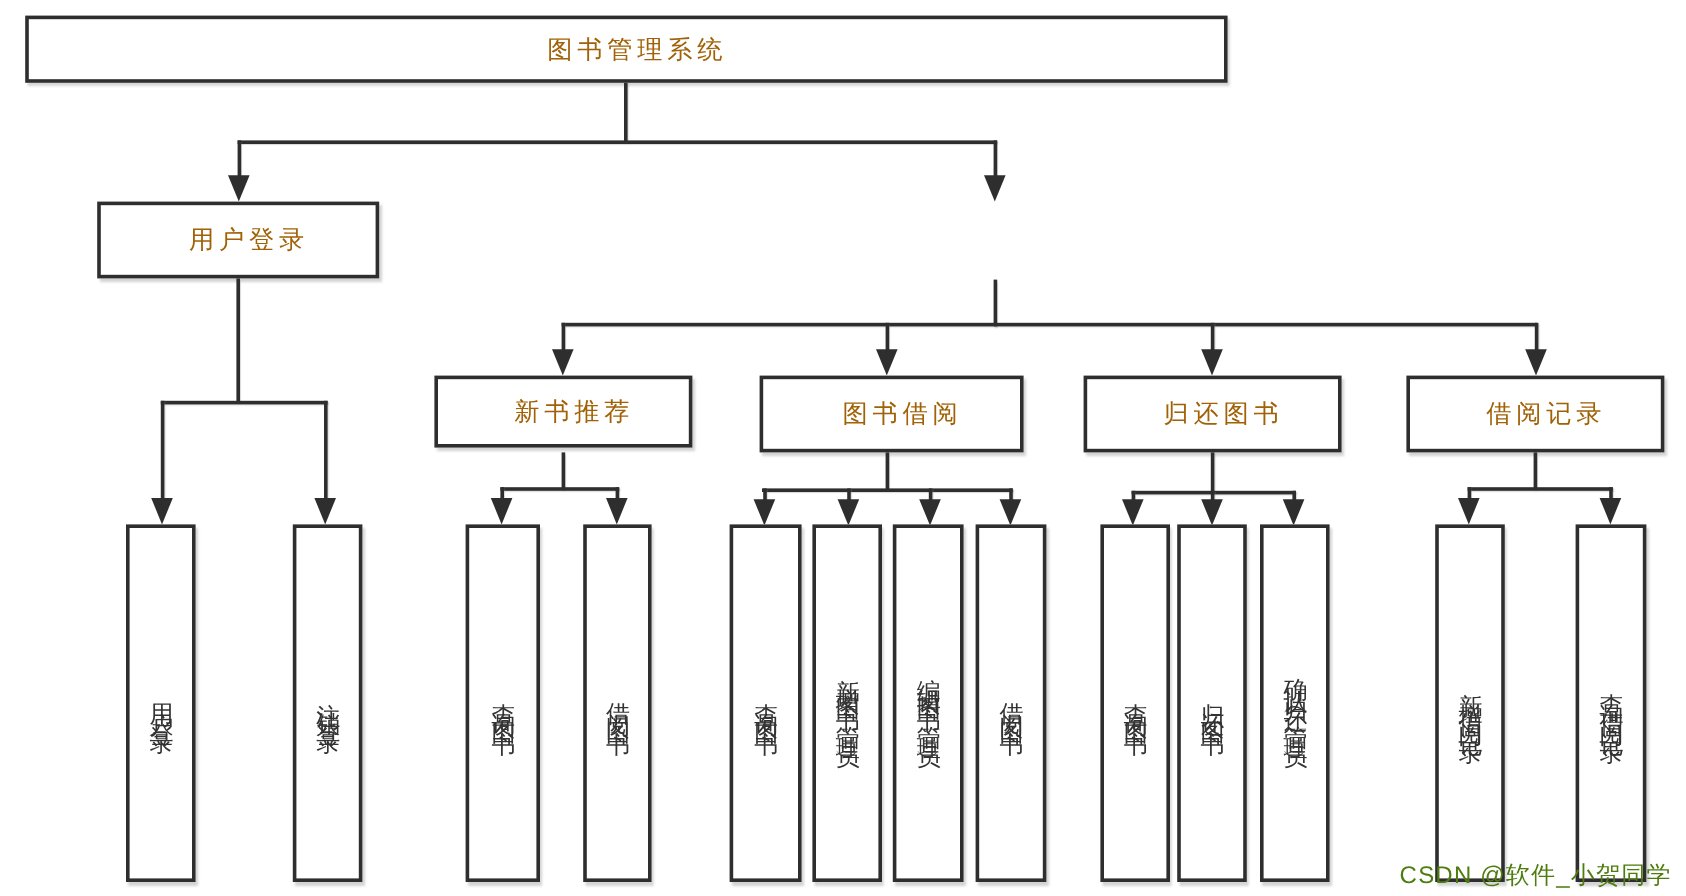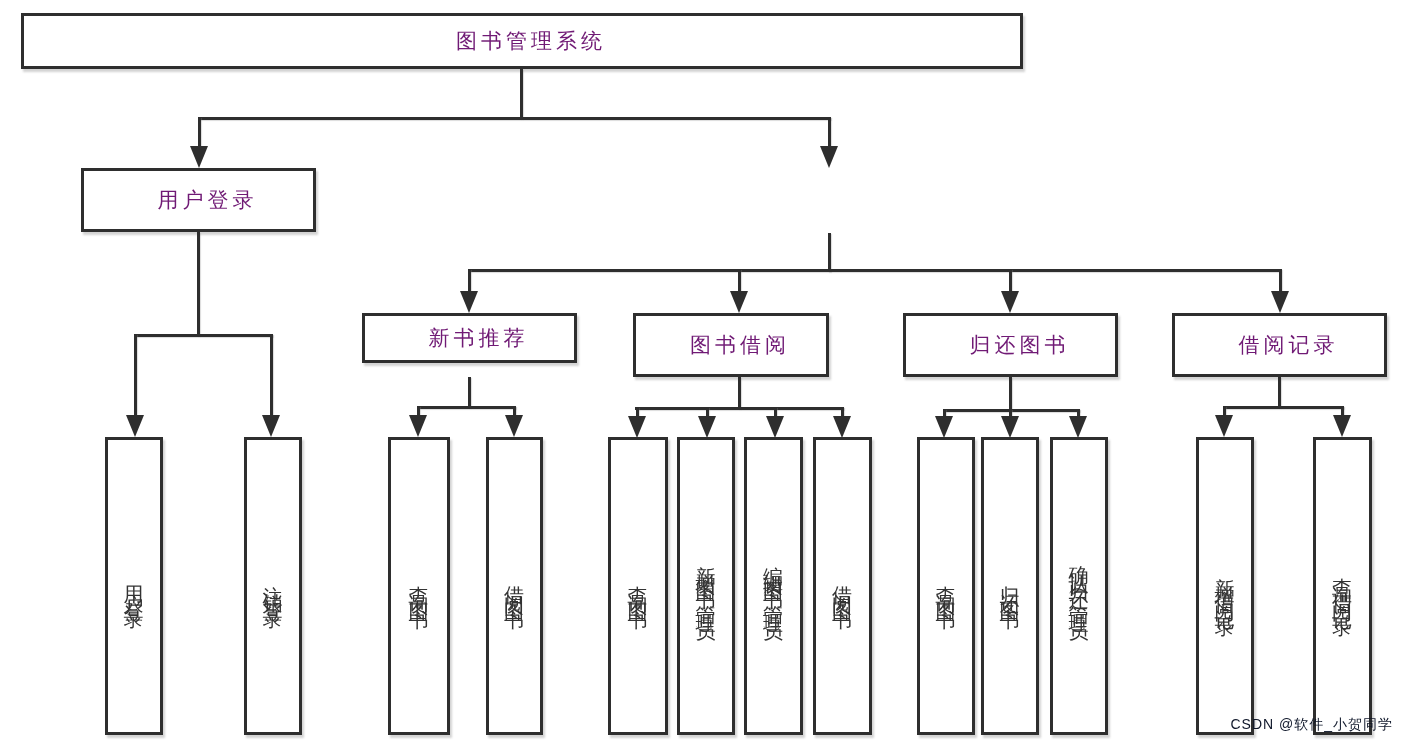--- a/index.html
+++ b/index.html
@@ -3,42 +3,42 @@
 <meta charset="utf-8">
 <style>
   html,body{margin:0;padding:0;background:#ffffff;}
   .stage{
     position:relative;width:1405px;height:747px;background:#ffffff;
     font-family:"Liberation Sans","DejaVu Sans",sans-serif;overflow:hidden;
   }
   .hbox{
     position:absolute;box-sizing:border-box;border:3px solid #2e2e2e;background:#ffffff;
     display:flex;align-items:center;justify-content:center;
-    font-size:21px;letter-spacing:4px;color:#701a75;
+    font-size:21px;letter-spacing:4px;color:#a16207;
     box-shadow:2px 3px 2px rgba(130,130,130,.35);
     padding-left:18px;
   }
   .vbox{
     position:absolute;box-sizing:border-box;border:3px solid #2e2e2e;background:#ffffff;
     top:437px;height:298px;
     display:flex;align-items:center;justify-content:center;
     writing-mode:vertical-rl;text-orientation:mixed;
     font-size:20px;letter-spacing:8px;color:#333333;line-height:1;
     box-shadow:2px 3px 2px rgba(130,130,130,.35);
   }
   .vl{position:absolute;width:3px;background:#2e2e2e;box-shadow:1px 1px 1px rgba(140,140,140,.3);}
   .hl{position:absolute;height:3px;background:#2e2e2e;box-shadow:1px 1px 1px rgba(140,140,140,.3);}
   .arrow{
     position:absolute;width:0;height:0;
     border-left:9px solid transparent;border-right:9px solid transparent;
     border-top:22px solid #2e2e2e;
   }
   .watermark{
     position:absolute;top:716px;right:12px;z-index:10;
-    color:#0f172a;font-size:14px;white-space:nowrap;letter-spacing:1px;
+    color:#4d7c0f;font-size:20px;white-space:nowrap;letter-spacing:1px;
   }
 </style>
 </head>
 <body>
 
 <div class="stage">
 
   <div class="hbox" style="left:21px;top:13px;width:1002px;height:56px">图书管理系统</div>
 
   <div class="vl" style="left:519.5px;top:69px;height:50px"></div>
@@ -61,22 +61,22 @@
   <div class="hl" style="left:467.5px;top:269px;width:813px"></div>
   <div class="vl" style="left:467.5px;top:269px;height:24px"></div>
   <div class="arrow" style="left:460px;top:291px"></div>
   <div class="vl" style="left:737.5px;top:269px;height:24px"></div>
   <div class="arrow" style="left:730px;top:291px"></div>
   <div class="vl" style="left:1008.5px;top:269px;height:24px"></div>
   <div class="arrow" style="left:1001px;top:291px"></div>
   <div class="vl" style="left:1278.5px;top:269px;height:24px"></div>
   <div class="arrow" style="left:1271px;top:291px"></div>
 
-  <div class="hbox" style="left:362px;top:313px;width:215px;height:50px">新书推荐</div>
-  <div class="hbox" style="left:633px;top:313px;width:196px;height:64px">图书借阅</div>
+  <div class="hbox" style="left:362px;top:313px;width:215px;height:60px">新书推荐</div>
+  <div class="hbox" style="left:633px;top:313px;width:220px;height:64px">图书借阅</div>
   <div class="hbox" style="left:903px;top:313px;width:215px;height:64px">归还图书</div>
   <div class="hbox" style="left:1172px;top:313px;width:215px;height:64px">借阅记录</div>
 
   <div class="vl" style="left:467.5px;top:377px;height:31px"></div>
   <div class="hl" style="left:416.5px;top:406px;width:99px"></div>
   <div class="vl" style="left:416.5px;top:406px;height:11px"></div>
   <div class="arrow" style="left:409px;top:415px"></div>
   <div class="vl" style="left:512.5px;top:406px;height:11px"></div>
   <div class="arrow" style="left:505px;top:415px"></div>
 

